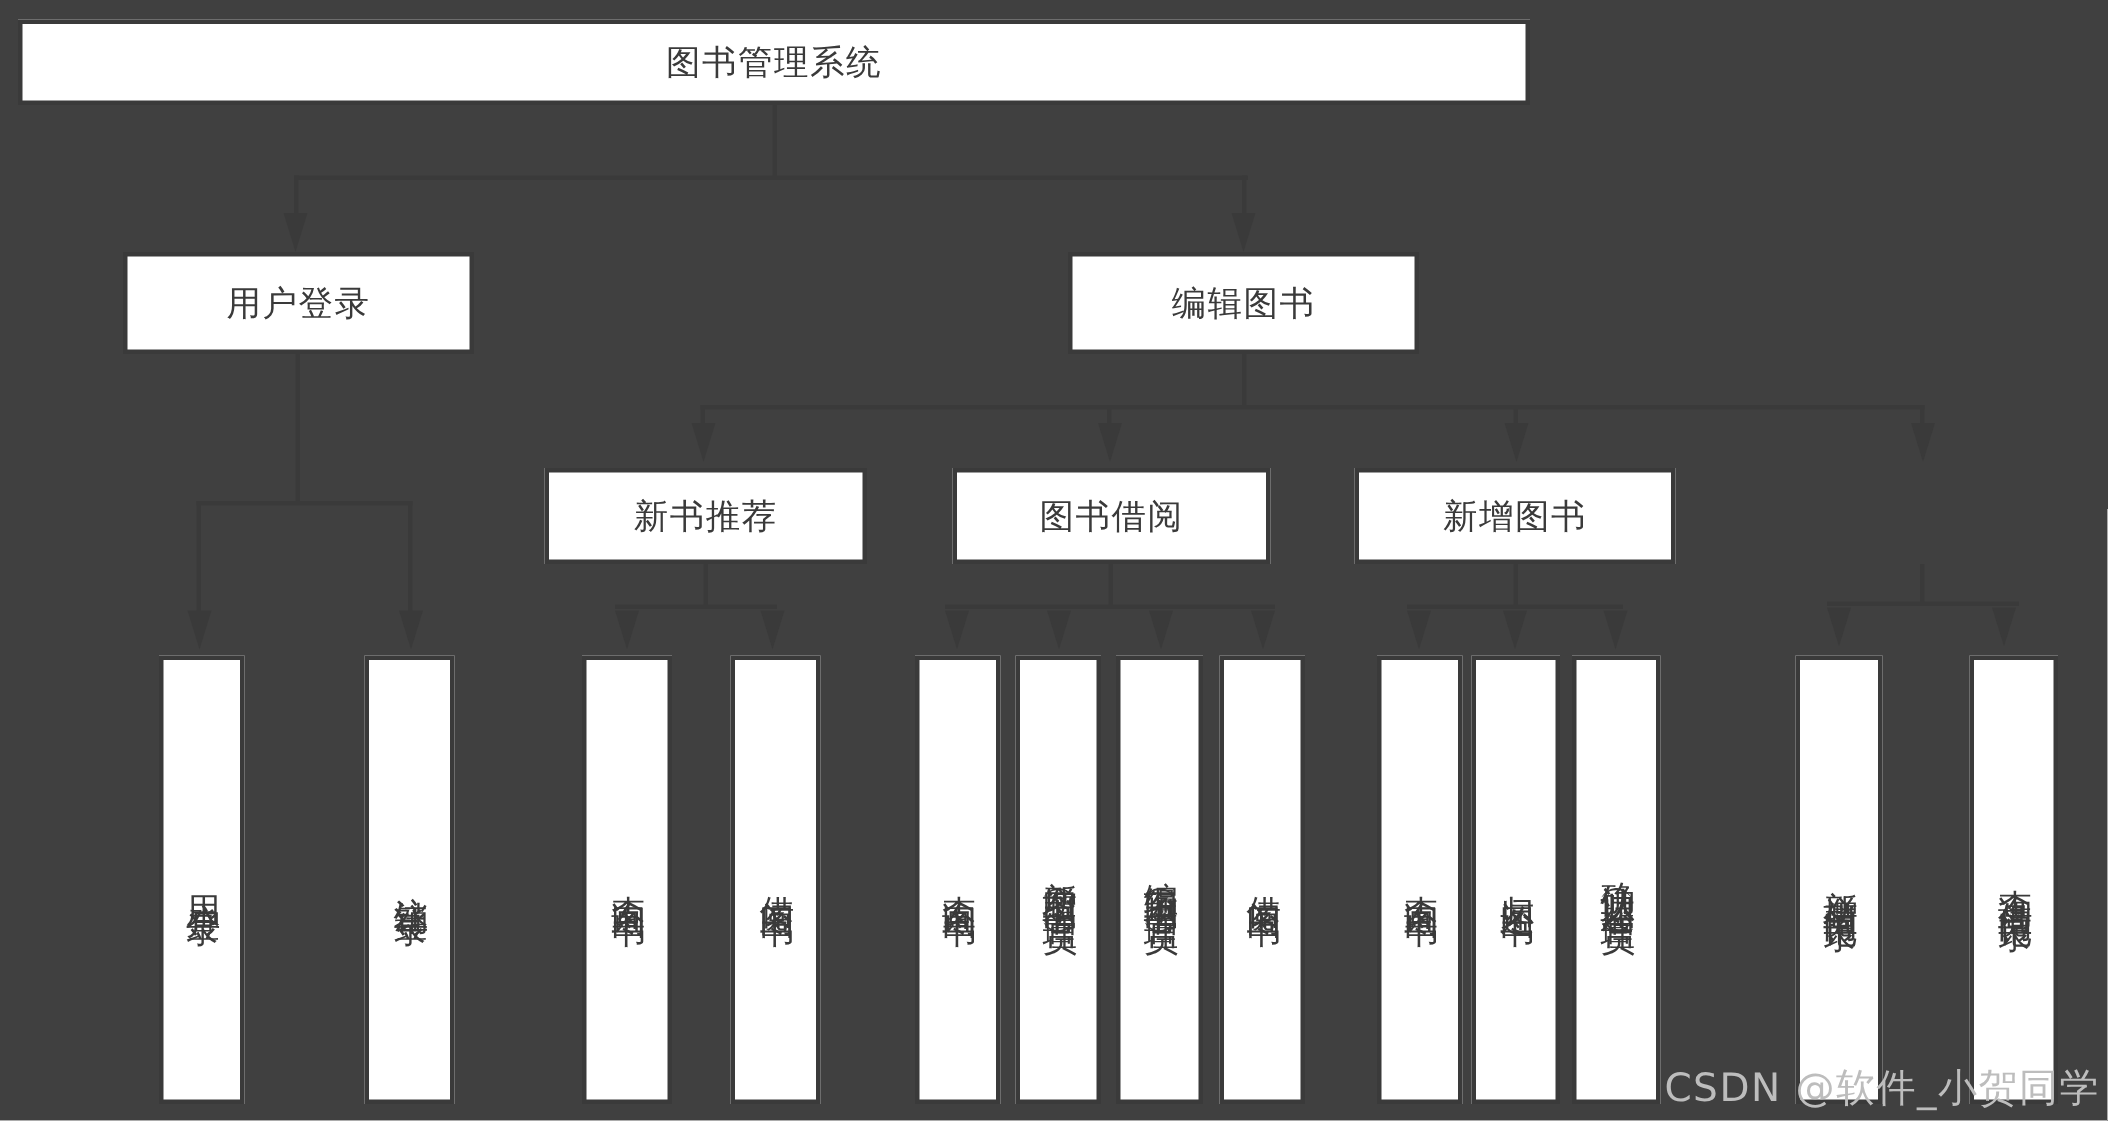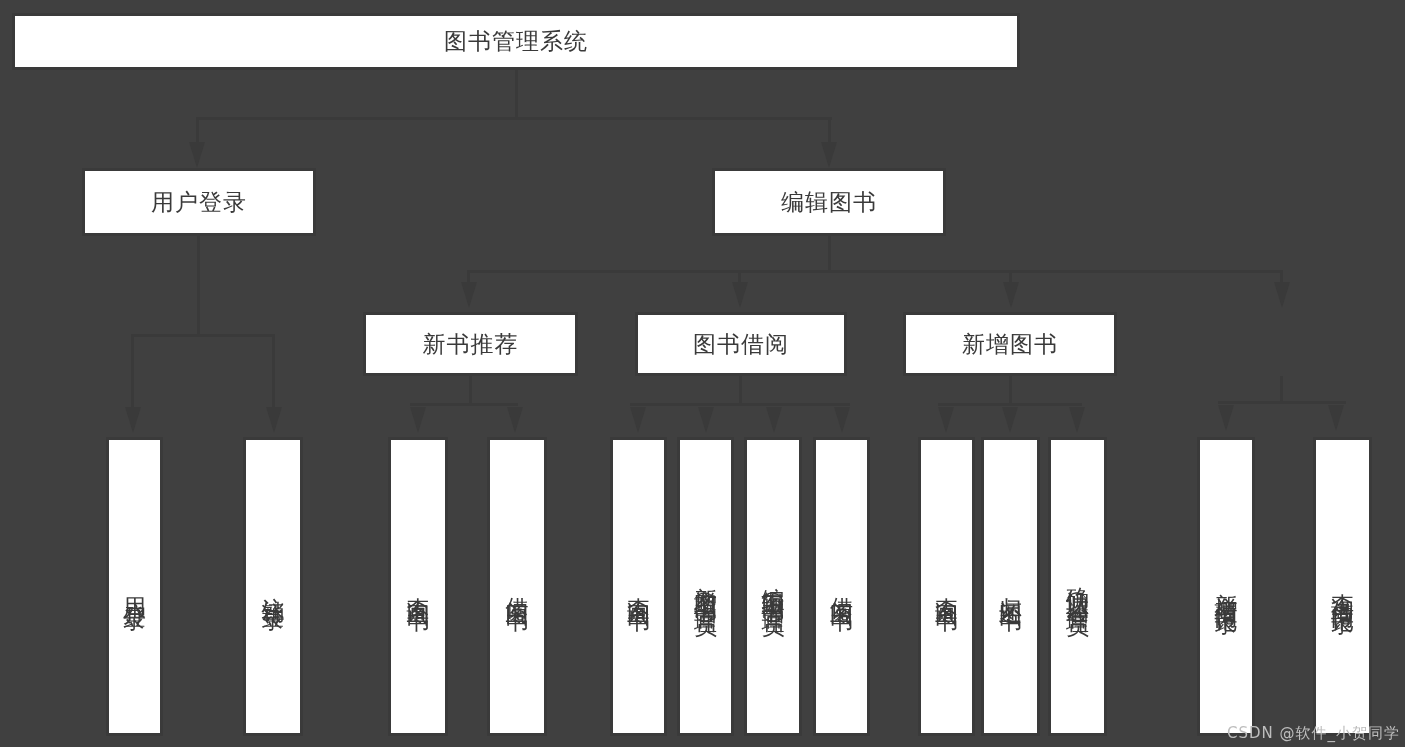--- a/index.html
+++ b/index.html
@@ -53,21 +53,21 @@
     width: 0;
     height: 0;
     border-left: 8px solid transparent;
     border-right: 8px solid transparent;
     border-top: 26px solid #3a3a3a;
   }
   .watermark {
     position: absolute;
     right: 5px;
     bottom: 4px;
-    font-size: 15px;
+    font-size: 26px;
     color: #bdbdbd;
     letter-spacing: 1px;
     white-space: nowrap;
     z-index: 5;
   }
 </style>
 </head>
 <body>
 
 <div id="canvas">

